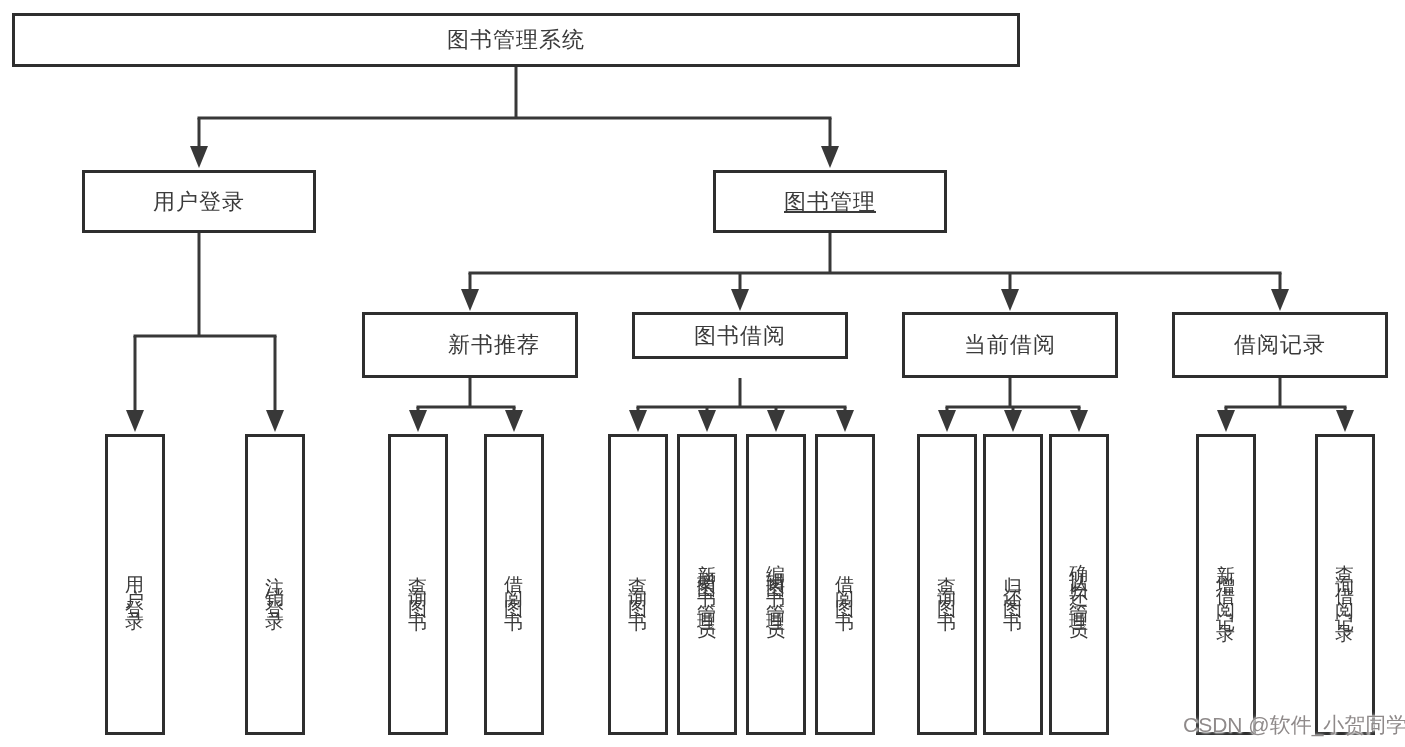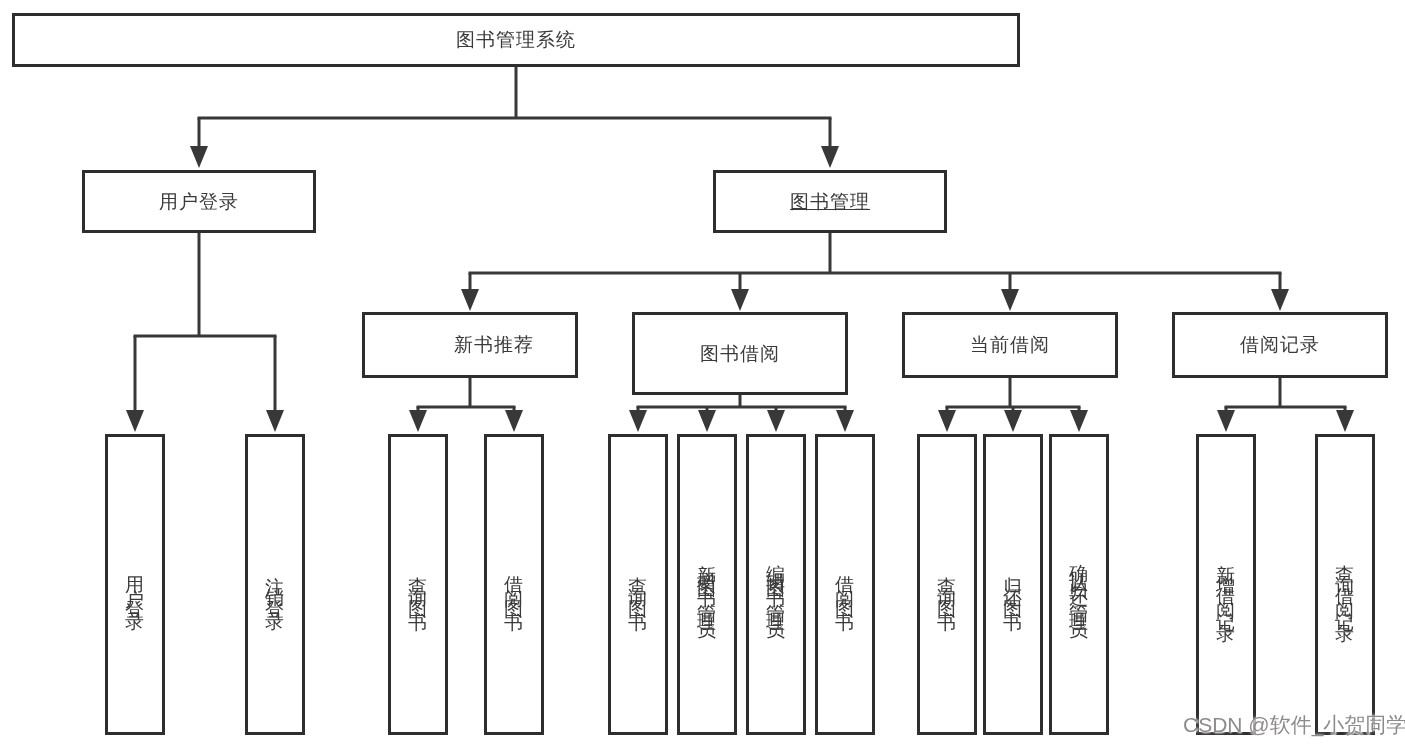--- a/index.html
+++ b/index.html
@@ -8,21 +8,21 @@
     position:relative;width:1405px;height:747px;background:#ffffff;
     overflow:hidden;
   }
   #connectors{position:absolute;left:0;top:0;width:1405px;height:747px;}
   .box{
     position:absolute;box-sizing:border-box;background:#ffffff;
     border:3px solid #2e2e2e;color:#3a3a3a;
     display:flex;align-items:center;justify-content:center;
     z-index:2;
   }
-  .hbox{font-size:19px;letter-spacing:1px;}
+  .hbox{font-size:22px;letter-spacing:1px;}
   .vbox{width:60px;top:434px;height:301px;}
   .vbox .vtext{
     writing-mode:vertical-rl;text-orientation:mixed;
     font-size:19px;letter-spacing:12px;line-height:1;
     color:#3a3a3a;
   }
   .watermark{
     position:absolute;left:1183px;top:711px;z-index:5;
     font-size:21px;color:#8f8a8a;white-space:nowrap;
     text-shadow:0 0 2px rgba(255,255,255,.95),0 0 4px rgba(255,255,255,.9),1px 1px 2px rgba(255,255,255,.9);
@@ -118,21 +118,21 @@
   <div class="box hbox" style="left:82px;top:170px;width:234px;height:63px;">
     <span>用户登录</span>
   </div>
   <div class="box hbox" style="left:713px;top:170px;width:234px;height:63px;text-decoration:underline;">
     <span>图书管理</span>
   </div>
 
   <div class="box hbox" style="left:362px;top:312px;width:216px;height:66px;padding-left:48px;">
     <span>新书推荐</span>
   </div>
-  <div class="box hbox" style="left:632px;top:312px;width:216px;height:83px;">
+  <div class="box hbox" style="left:632px;top:312px;width:216px;height:47px;">
     <span>图书借阅</span>
   </div>
   <div class="box hbox" style="left:1172px;top:312px;width:216px;height:66px;">
     <span>借阅记录</span>
   </div>
   <div class="box hbox" style="left:902px;top:312px;width:216px;height:66px;">
     <span>当前借阅</span>
   </div>
 
   <div class="box vbox" style="left:105px;">

